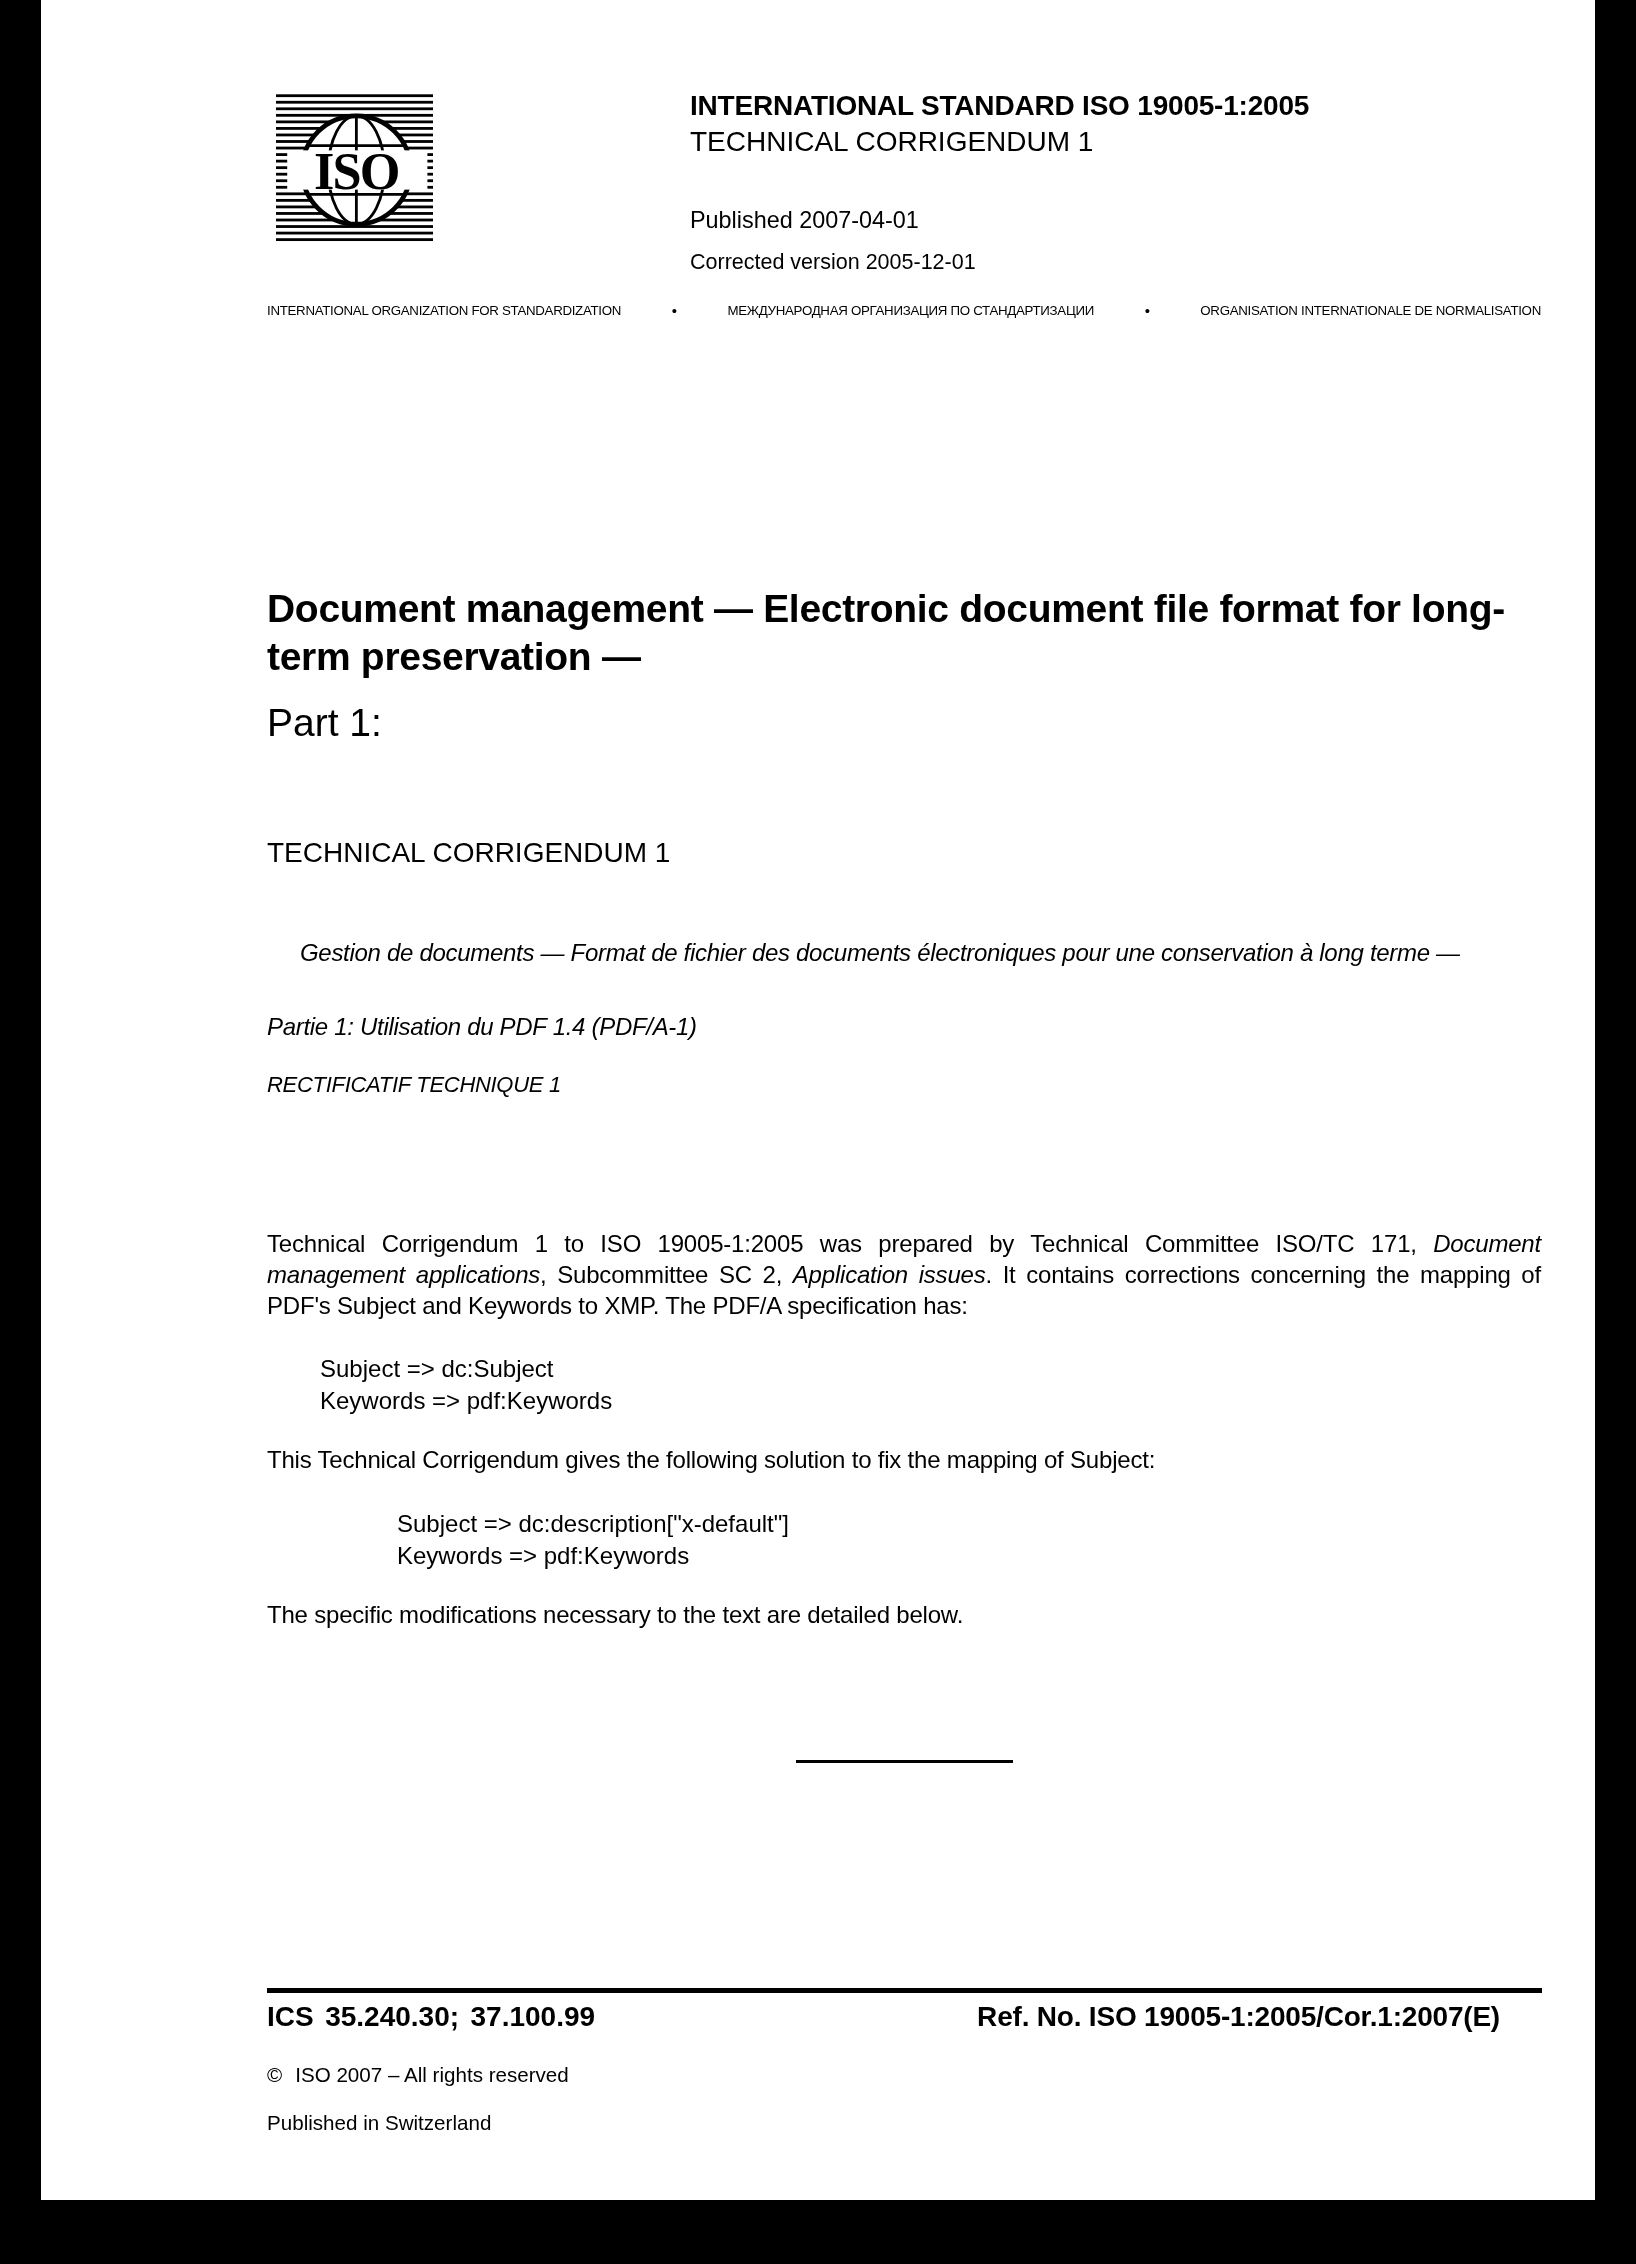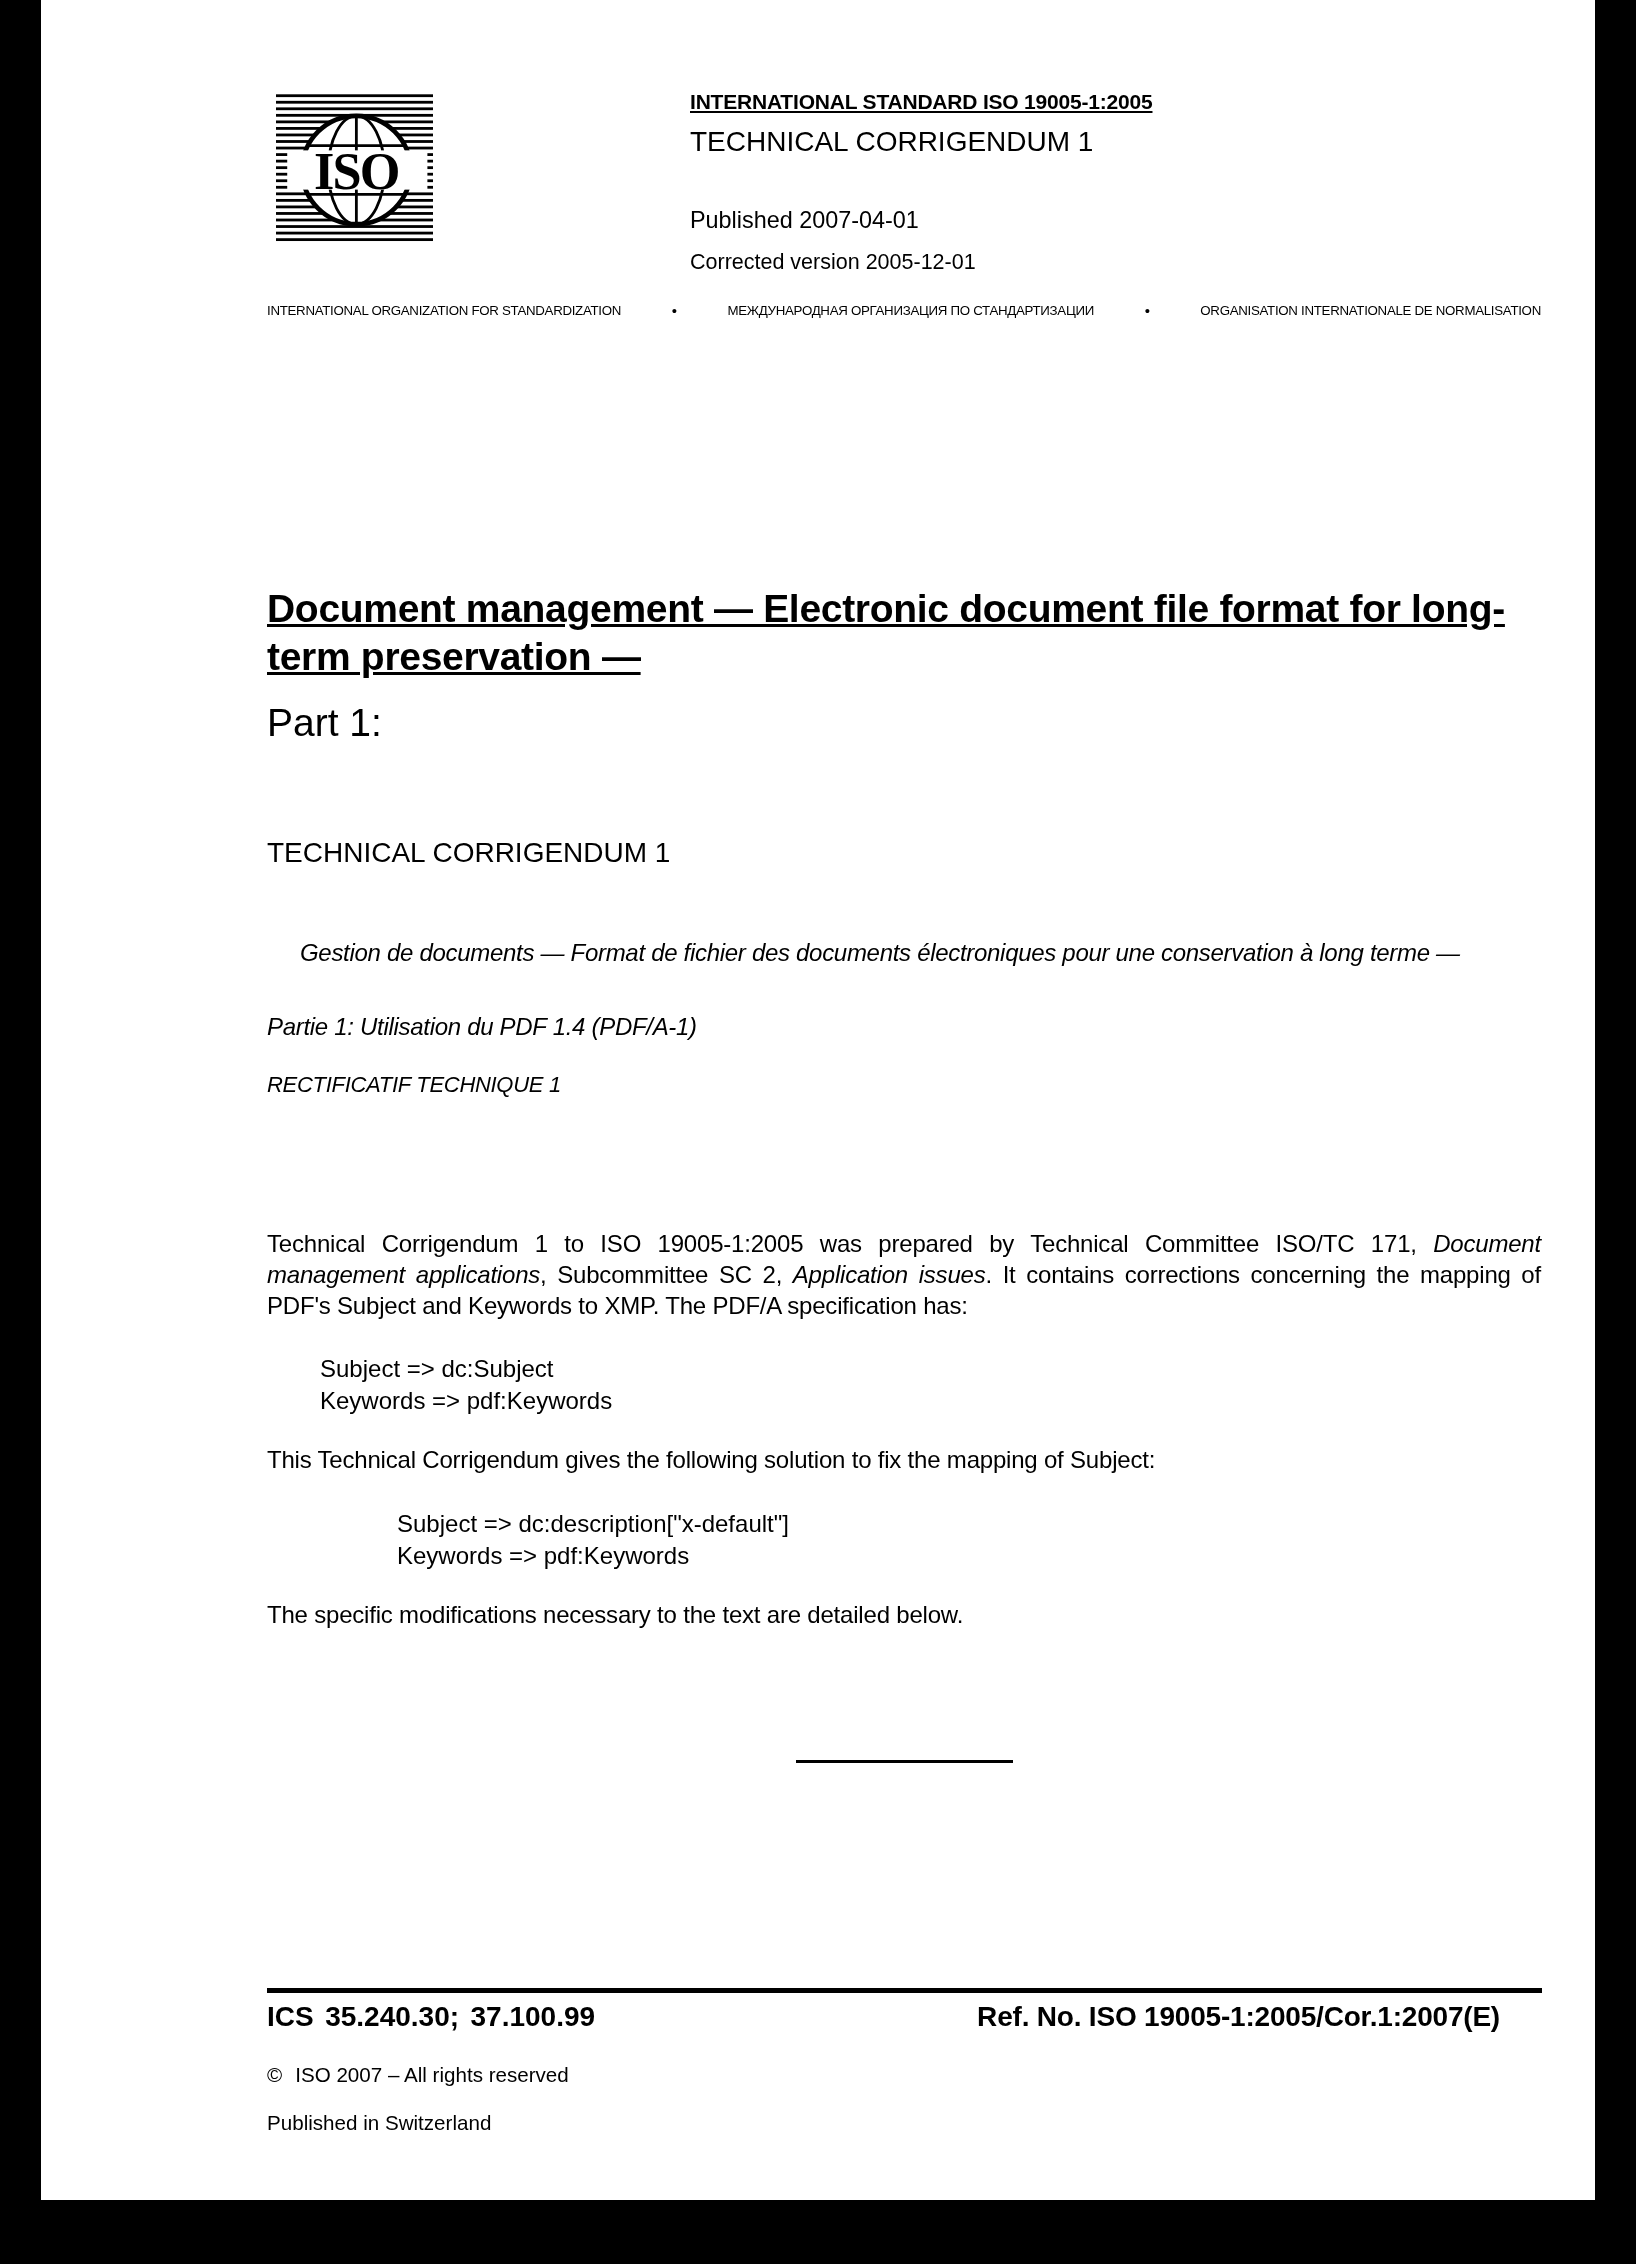--- a/index.html
+++ b/index.html
@@ -7,30 +7,30 @@
       width: 1637px; height: 2265px; background: #000;
       position: relative; overflow: hidden;
       font-family: "Liberation Sans", sans-serif; color: #000;
     }
     .page {
       position: absolute; left: 41px; top: 0; width: 1554px; height: 2200px;
       background: #fff;
     }
     .abs { position: absolute; white-space: nowrap; }
     .logo { position: absolute; left: 235px; top: 94px; width: 157px; height: 152px; }
-    .hdr-title { left: 649px; top: 90px; font-size: 21px; font-weight: bold; letter-spacing: -0.2px; text-decoration: underline; }
+    .hdr-title { left: 649px; top: 90px; font-size: 28px; font-weight: bold; letter-spacing: -0.2px; }
     .hdr-sub { left: 649px; top: 126px; font-size: 28px; }
     .hdr-pub { left: 649px; top: 207px; font-size: 23.4px; }
     .hdr-corr { left: 649px; top: 250px; font-size: 21.5px; }
     .org-line {
       left: 226px; top: 302px; width: 1274px; font-size: 13.3px; letter-spacing: -0.3px;
       display: flex; justify-content: space-between; align-items: center; gap: 40px;
     }
     .org-line .dot { font-size: 15px; }
-    .main-title { left: 226px; top: 585px; font-size: 39px; font-weight: bold; line-height: 48px; white-space: normal; width: 1293px; letter-spacing: -0.3px; text-decoration: underline; }
+    .main-title { left: 226px; top: 585px; font-size: 39px; font-weight: bold; line-height: 48px; white-space: normal; width: 1293px; letter-spacing: -0.3px; }
     .part { left: 226px; top: 699px; font-size: 39px; line-height: 47px; }
     .part-title { left: 226px; top: 746px; font-size: 39px; font-weight: bold; line-height: 47px; letter-spacing: -0.3px; }
     .tc-label { left: 226px; top: 837px; font-size: 28px; }
     .fr-title { left: 226px; top: 937px; font-size: 24px; font-style: italic; line-height: 31px; white-space: normal; width: 1293px; letter-spacing: -0.3px; margin-left: 33px; }
     .fr-part { left: 226px; top: 1013px; font-size: 24px; font-style: italic; letter-spacing: -0.3px; }
     .fr-tc { left: 226px; top: 1072px; font-size: 22px; font-style: italic; letter-spacing: -0.3px; }
     .intro {
       left: 226px; top: 1228px; width: 1274px; font-size: 24px; line-height: 31px;
       white-space: normal; text-align: justify; letter-spacing: -0.2px;
     }

